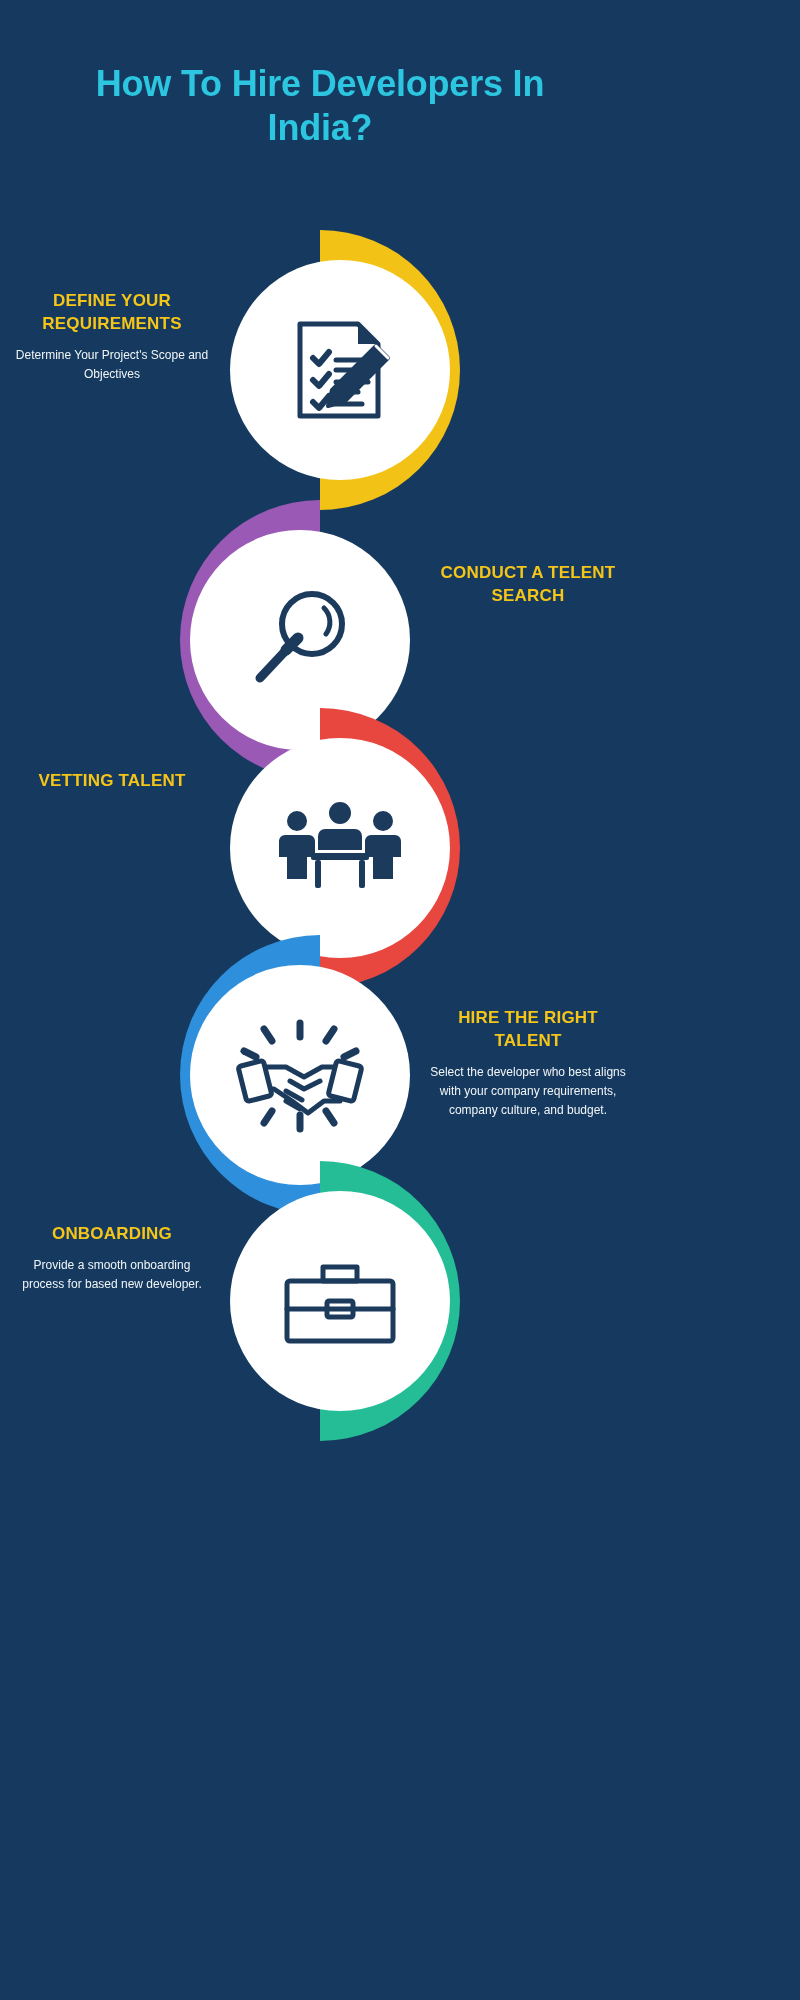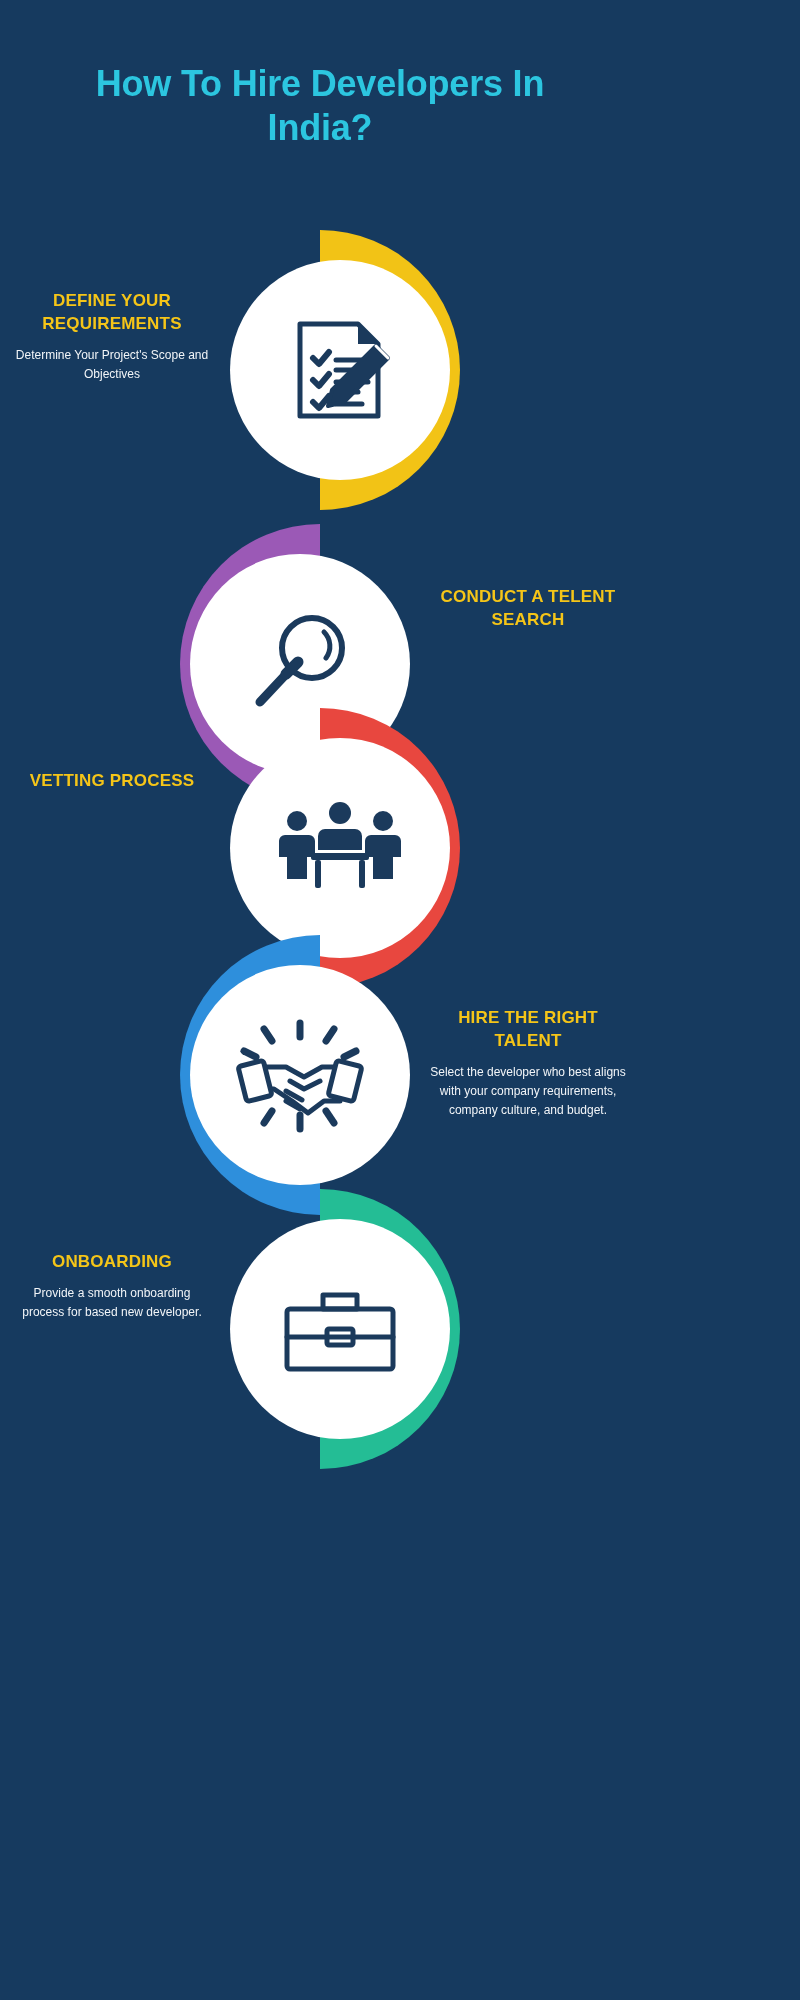--- a/index.html
+++ b/index.html
@@ -145,21 +145,21 @@
             <path d="M96 36 l12 12" stroke="#fff" stroke-width="3"></path>
           </svg>
         </span>
       </div>
       <div class="textblock left" style="top:60px;">
         <p class="step-title">DEFINE YOUR REQUIREMENTS</p>
         <p class="step-desc">Determine Your Project's Scope and Objectives</p>
       </div>
     </div>
 
-    <div class="step" style="top:524px;">
+    <div class="step" style="top:500px;">
       <div class="arc left">
         <div class="ring" id="ring2" style="background: rgb(155, 89, 182);"></div>
       </div>
       <div class="disc at-left">
         <span>
           <svg width="120" height="120" viewBox="0 0 120 120" fill="none" stroke="#1b3a5c" stroke-width="6" stroke-linecap="round" stroke-linejoin="round">
             <circle cx="72" cy="44" r="30"></circle>
             <path d="M84 28 a20 20 0 0 1 2 26" stroke-width="5"></path>
             <path d="M50 66 L20 98" stroke-width="9"></path>
             <path d="M58 58 L46 70" stroke-width="11"></path>
@@ -184,21 +184,21 @@
             <path d="M96 42 h24 a6 6 0 0 1 6 6 v16 h-8 v22 h-20 v-22 h-8 v-16 a6 6 0 0 1 6 -6 Z"></path>
             <circle cx="65" cy="20" r="11"></circle>
             <path d="M50 36 h30 a7 7 0 0 1 7 7 v14 h-44 v-14 a7 7 0 0 1 7 -7 Z"></path>
             <rect x="36" y="60" width="58" height="7" rx="2"></rect>
             <rect x="40" y="67" width="6" height="28" rx="2"></rect>
             <rect x="84" y="67" width="6" height="28" rx="2"></rect>
           </svg>
         </span>
       </div>
       <div class="textblock left" style="top:62px;">
-        <p class="step-title">VETTING PROCESS</p>
+        <p class="step-title">VETTING TALENT</p>
       </div>
     </div>
 
     <div class="step" style="top:935px;">
       <div class="arc left">
         <div class="ring" id="ring4" style="background: rgb(46, 143, 220);"></div>
       </div>
       <div class="disc at-left">
         <span>
           <svg width="140" height="128" viewBox="0 0 140 128" fill="none" stroke="#1b3a5c" stroke-width="5" stroke-linecap="round" stroke-linejoin="round">
@@ -218,21 +218,21 @@
             <path d="M104 112 l-8 -12" stroke-width="7"></path>
           </svg>
         </span>
       </div>
       <div class="textblock right" style="top:72px;">
         <p class="step-title">HIRE THE RIGHT TALENT</p>
         <p class="step-desc">Select the developer who best aligns with your company requirements, company culture, and budget.</p>
       </div>
     </div>
 
-    <div class="step" style="top:1189px;">
+    <div class="step" style="top:1161px;">
       <div class="arc right">
         <div class="ring" id="ring5" style="background: rgb(36, 189, 149);"></div>
       </div>
       <div class="disc at-right">
         <span>
           <svg width="130" height="112" viewBox="0 0 130 112" fill="none" stroke="#1b3a5c" stroke-width="5" stroke-linecap="round" stroke-linejoin="round">
             <path d="M48 22 h34 v14 h-34 Z"></path>
             <rect x="12" y="36" width="106" height="60" rx="3"></rect>
             <path d="M12 64 h106"></path>
             <rect x="52" y="56" width="26" height="16" rx="2"></rect>

